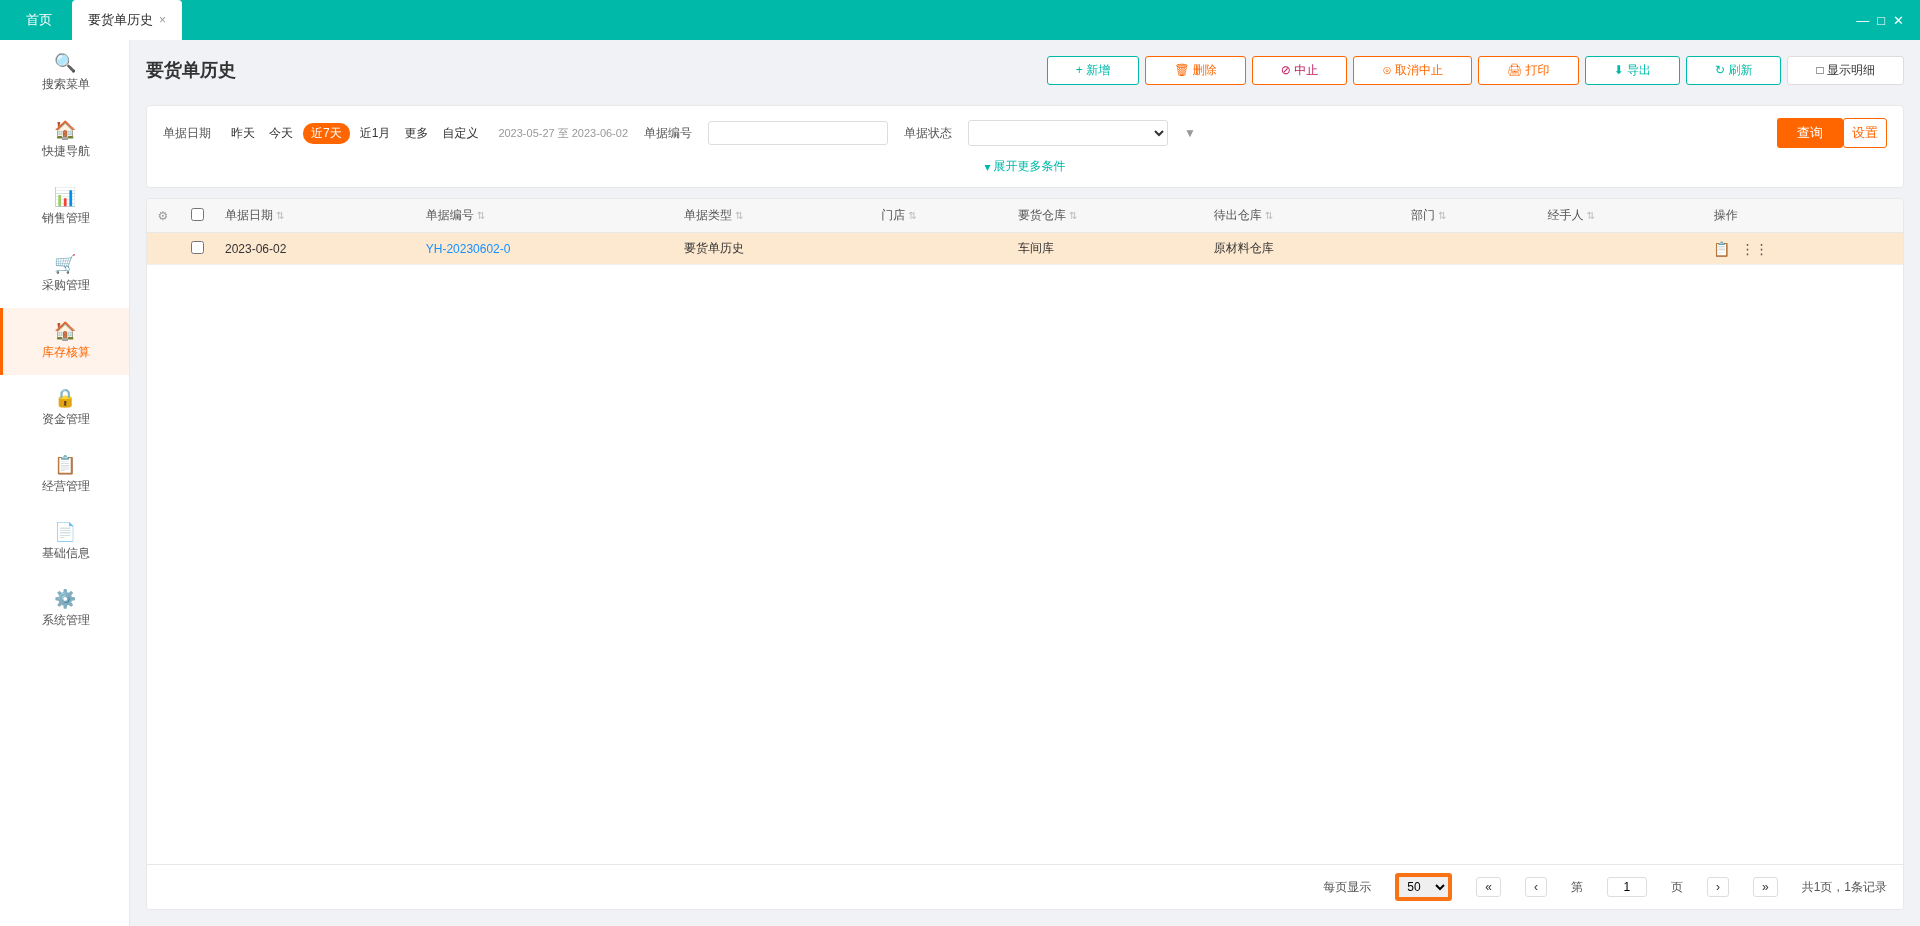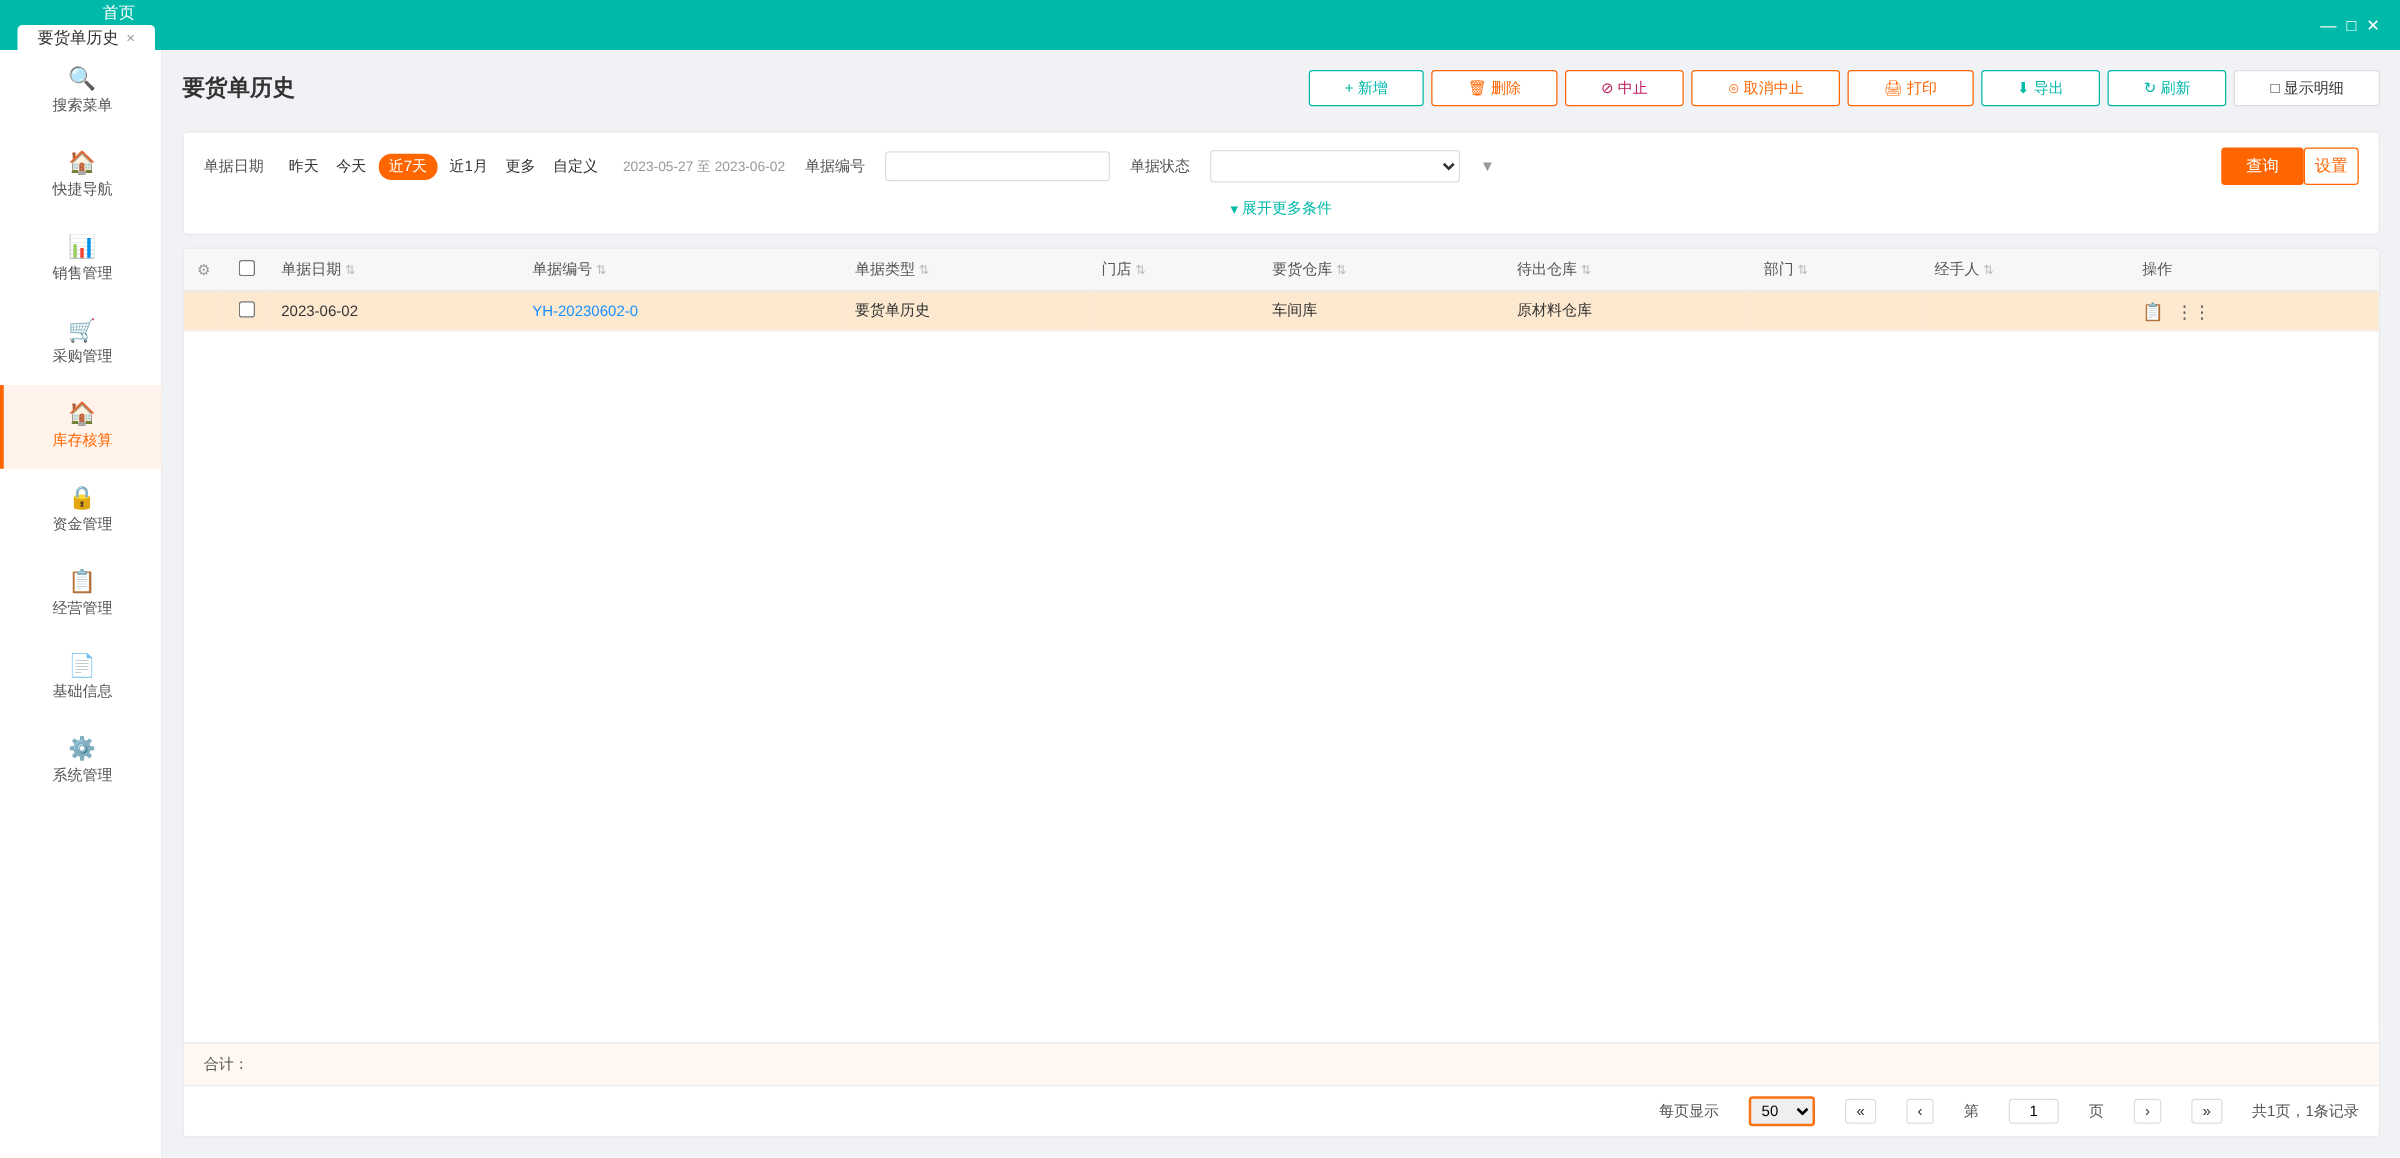--- a/index.html
+++ b/index.html
@@ -10,23 +10,22 @@
       height: 40px;
       background: #00b9a9;
       display: flex;
       align-items: center;
       padding: 0 0 0 10px;
       flex-shrink: 0;
       position: relative;
     }
     .top-bar-tabs {
       display: flex;
-      align-items: flex-end;
+      align-items: flex-start;
       height: 100%;
-      flex-direction: column;
     }
     .tab-home {
       color: #fff;
       padding: 0 16px;
       height: 100%;
       display: flex;
       align-items: center;
       cursor: pointer;
       font-size: 13px;
     }
@@ -307,21 +306,21 @@
       justify-content: flex-end;
       padding: 8px 16px;
       font-size: 12px;
       color: #555;
       background: #fff;
       border-top: 1px solid #e8e8e8;
       gap: 24px;
       flex-shrink: 0;
     }
     .pagination-bar select {
-      border: 2px solid #f97316;
+      border: 4px solid #f97316;
       border-radius: 3px;
       padding: 2px 4px;
       font-size: 12px;
       outline: none;
     }
     .page-nav-btn {
       background: none;
       border: 1px solid #ddd;
       border-radius: 3px;
       padding: 2px 8px;
@@ -488,23 +487,20 @@
       <td></td>
       <td>
         <span class="op-icon" title="查看">📋</span>
         <span class="op-icon" title="更多">⋮⋮</span>
       </td>
     </tr>
             </tbody>
         </table>
       </div>
 
-      <div class="table-footer">
-        <span>合计：</span>
-      </div>
 
       <div class="pagination-bar">
         <span>每页显示</span>
         <select>
           <option value="50">50</option>
           <option value="20">20</option>
           <option value="100">100</option>
         </select>
         <button class="page-nav-btn">«</button>
         <button class="page-nav-btn">‹</button>

